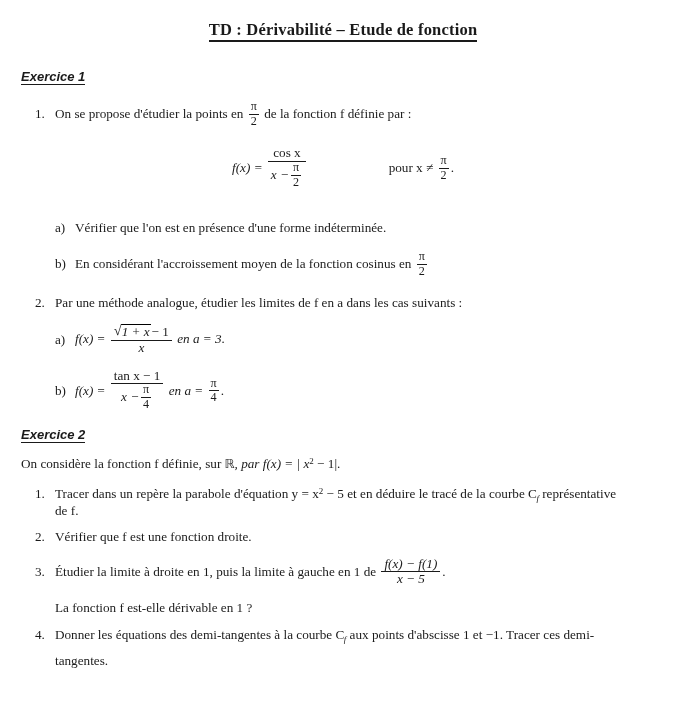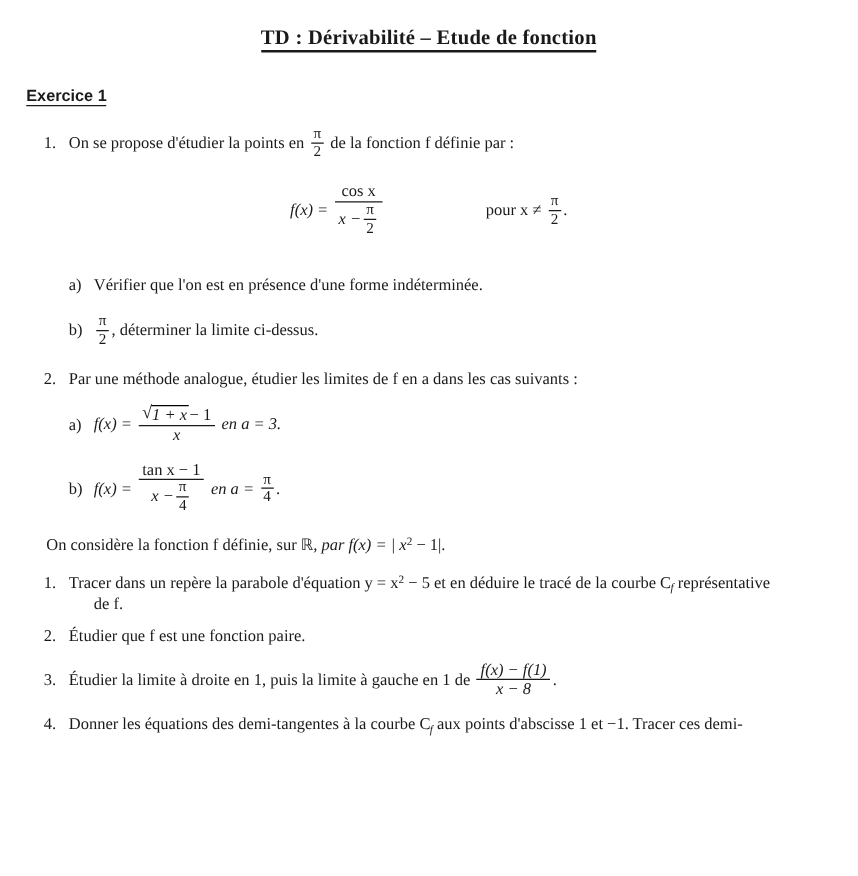--- a/index.html
+++ b/index.html
@@ -33,54 +33,55 @@
     border-bottom: 2px solid #1a1a1a;
     padding-bottom: 1px;
   }
   
   .ex-heading {
     font-family: "Liberation Sans", "DejaVu Sans", sans-serif;
     font-weight: bold;
     font-size: 13px;
     margin: 0;
     padding: 0;
+    font-style: italic;
   }
   .ex-heading span {
     border-bottom: 1.5px solid #1a1a1a;
     padding-bottom: 0px;
   }
   #ex1-heading { margin-top: 29px; }
   #ex2-heading { margin-top: 13px; }
 
   
   .body-line {
     font-size: 13.2px;
     line-height: 1.35;
     margin: 0;
   }
-  .intro2 { margin-top: 13px; margin-left: 16px; }
+  .intro2 { margin-top: 13px; }
 
   
   .row {
     display: flex;
     align-items: baseline;
     font-size: 13.2px;
   }
   .marker {
     flex: 0 0 auto;
     width: 20px;
     text-align: left;
   }
   .num-row > .marker { margin-left: 14px; }
   .let-row > .marker { margin-left: 34px; }
   .content { flex: 1 1 auto; }
   .content.justify { text-align: justify; }
 
   .cont-line { font-size: 13.2px; }
-  .cont-num { margin-left: 54px; }
+  .cont-num { margin-left: 34px; }
 
   
   .gap-q1 { margin-top: 17px; }
   .gap-a  { margin-top: 15px; }
   .gap-b  { margin-top: 15px; }
   .gap-q2 { margin-top: 16px; }
   .gap-2a { margin-top: 13px; }
   .gap-2b { margin-top: 13px; }
   .gap-e2-1 { margin-top: 13px; }
   .gap-e2-2 { margin-top: 10px; }
@@ -199,21 +200,22 @@
   </div>
 
   <div class="row let-row gap-a">
     <div class="marker">a)</div>
     <div class="content">Vérifier que l'on est en présence d'une forme indéterminée.</div>
   </div>
 
   <div class="row let-row gap-b">
     <div class="marker">b)</div>
     <div class="content">
-      <span class="math frac frac-sm"><span class="num pi">π</span><span class="den">2</span></span><span>, déterminer la limite ci-dessus.</span>
+      <span>En considérant l'accroissement moyen de la fonction cosinus en</span>
+      <span class="math frac frac-sm"><span class="num pi">π</span><span class="den">2</span></span>
     </div>
   </div>
 
   <div class="row num-row gap-q2">
     <div class="marker">2.</div>
     <div class="content">Par une méthode analogue, étudier les limites de f en a dans les cas suivants :</div>
   </div>
 
   <div class="row let-row gap-2a">
     <div class="marker">a)</div>
@@ -227,47 +229,52 @@
   <div class="row let-row gap-2b">
     <div class="marker">b)</div>
     <div class="content math">
       <span class="mi">f(x) =</span>
       <span class="frac"><span class="num">tan x − 1</span><span class="den"><span class="mi">x −</span><span class="frac frac-sm"><span class="num pi">π</span><span class="den">4</span></span></span></span>
       <span class="mi">en a =</span>
       <span class="frac frac-sm"><span class="num pi">π</span><span class="den">4</span></span><span>.</span>
     </div>
   </div>
 
+  <div class="ex-heading" id="ex2-heading">
+    <span>Exercice 2</span>
+  </div>
 
   <div class="body-line intro2">
     <span>On considère la fonction f définie, sur</span>
     <span class="blackboard-R">ℝ</span><span class="mi">, par f(x) = | x</span><span class="sup">2</span><span> − 1|.</span>
   </div>
 
   <div class="row num-row gap-e2-1">
     <div class="marker">1.</div>
     <div class="content">
       <span>Tracer dans un repère la parabole d'équation y =  x</span><span class="sup">2</span><span> − 5 et en déduire le tracé de la courbe C</span><span class="sub">f</span><span> représentative</span>
     </div>
   </div>
   <div class="cont-line cont-num">de f.</div>
 
   <div class="row num-row gap-e2-2">
     <div class="marker">2.</div>
-    <div class="content">Étudier que f est une fonction paire.</div>
+    <div class="content">Vérifier que f est une fonction droite.</div>
   </div>
 
   <div class="row num-row gap-e2-3">
     <div class="marker">3.</div>
     <div class="content">
       <span>Étudier la limite à droite en 1, puis la limite à gauche en 1 de</span>
-      <span class="math frac"><span class="num mi">f(x) − f(1)</span><span class="den mi">x − 8</span></span><span>.</span>
-    </div>
-  </div>
+      <span class="math frac"><span class="num mi">f(x) − f(1)</span><span class="den mi">x − 5</span></span><span>.</span>
+    </div>
+  </div>
+  <div class="cont-line cont-num gap-e2-3b">La fonction f est-elle dérivable en 1 ?</div>
 
   <div class="row num-row gap-e2-4">
     <div class="marker">4.</div>
     <div class="content justify">
       <span>Donner les équations des demi-tangentes à la courbe C</span><span class="sub">f</span><span> aux points d'abscisse 1 et −1. Tracer ces demi-</span>
     </div>
   </div>
+  <div class="cont-line cont-num gap-e2-4b">tangentes.</div>
 
 </div>
 
 </body></html>

